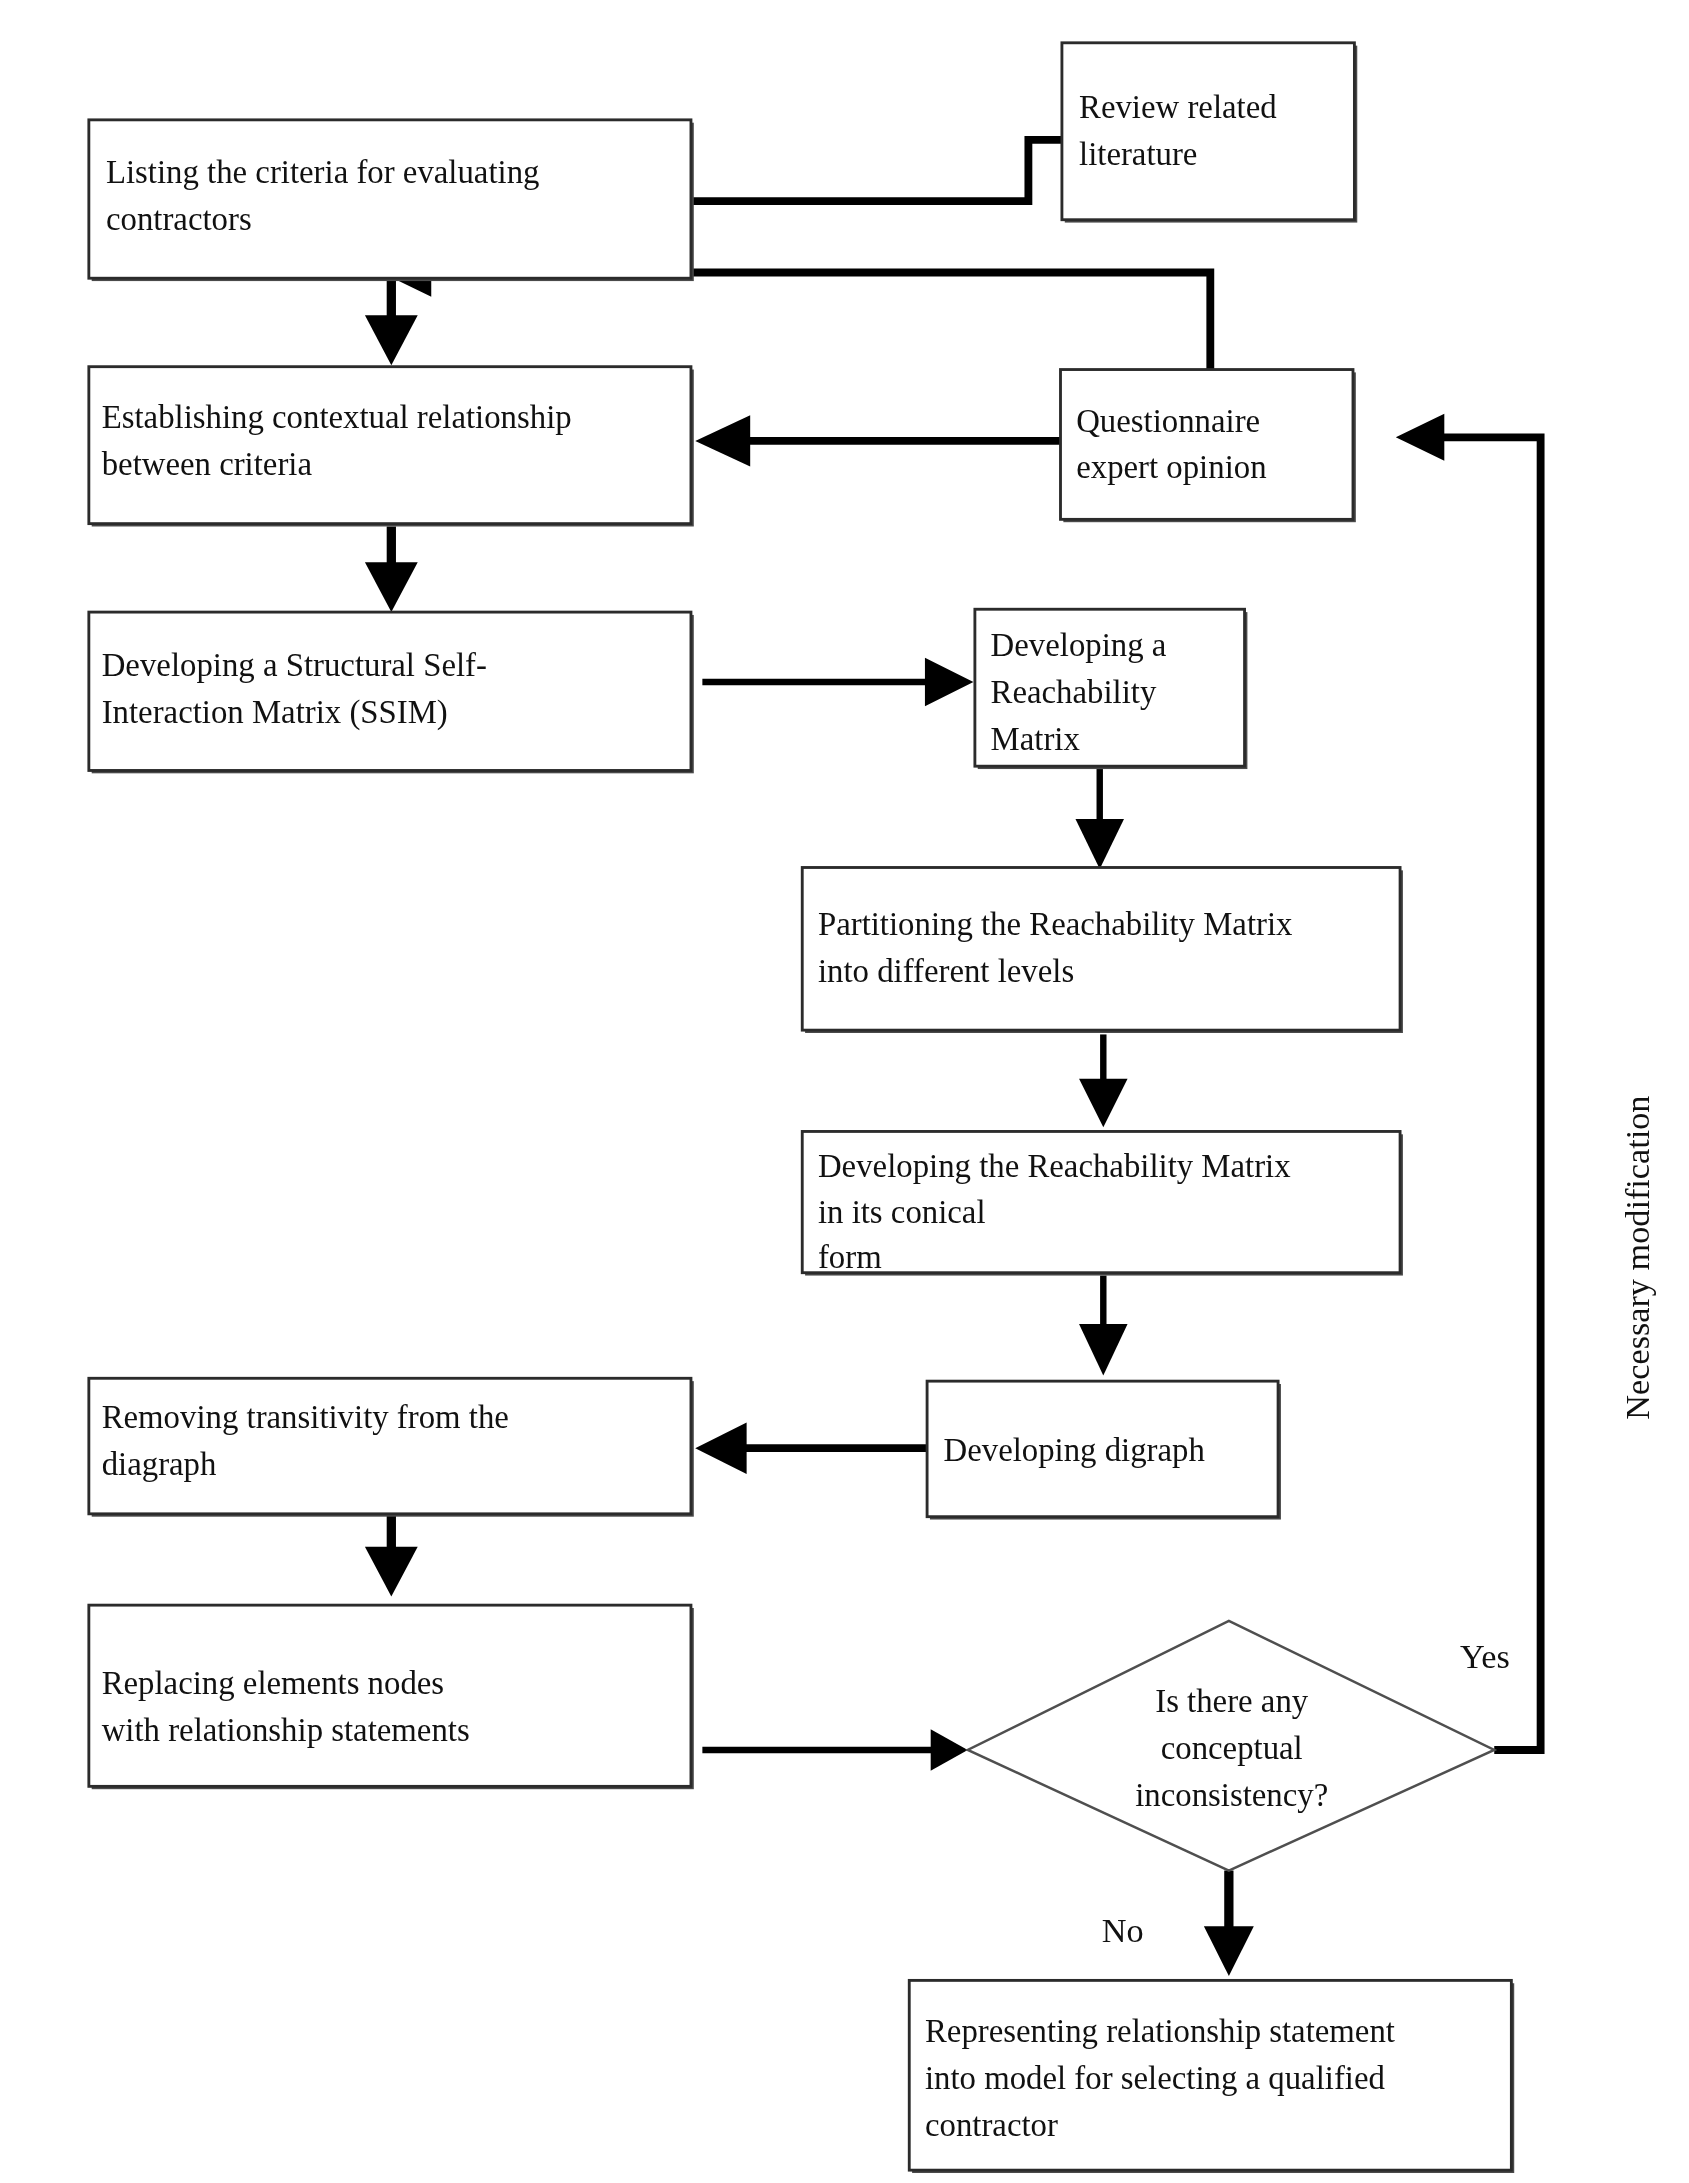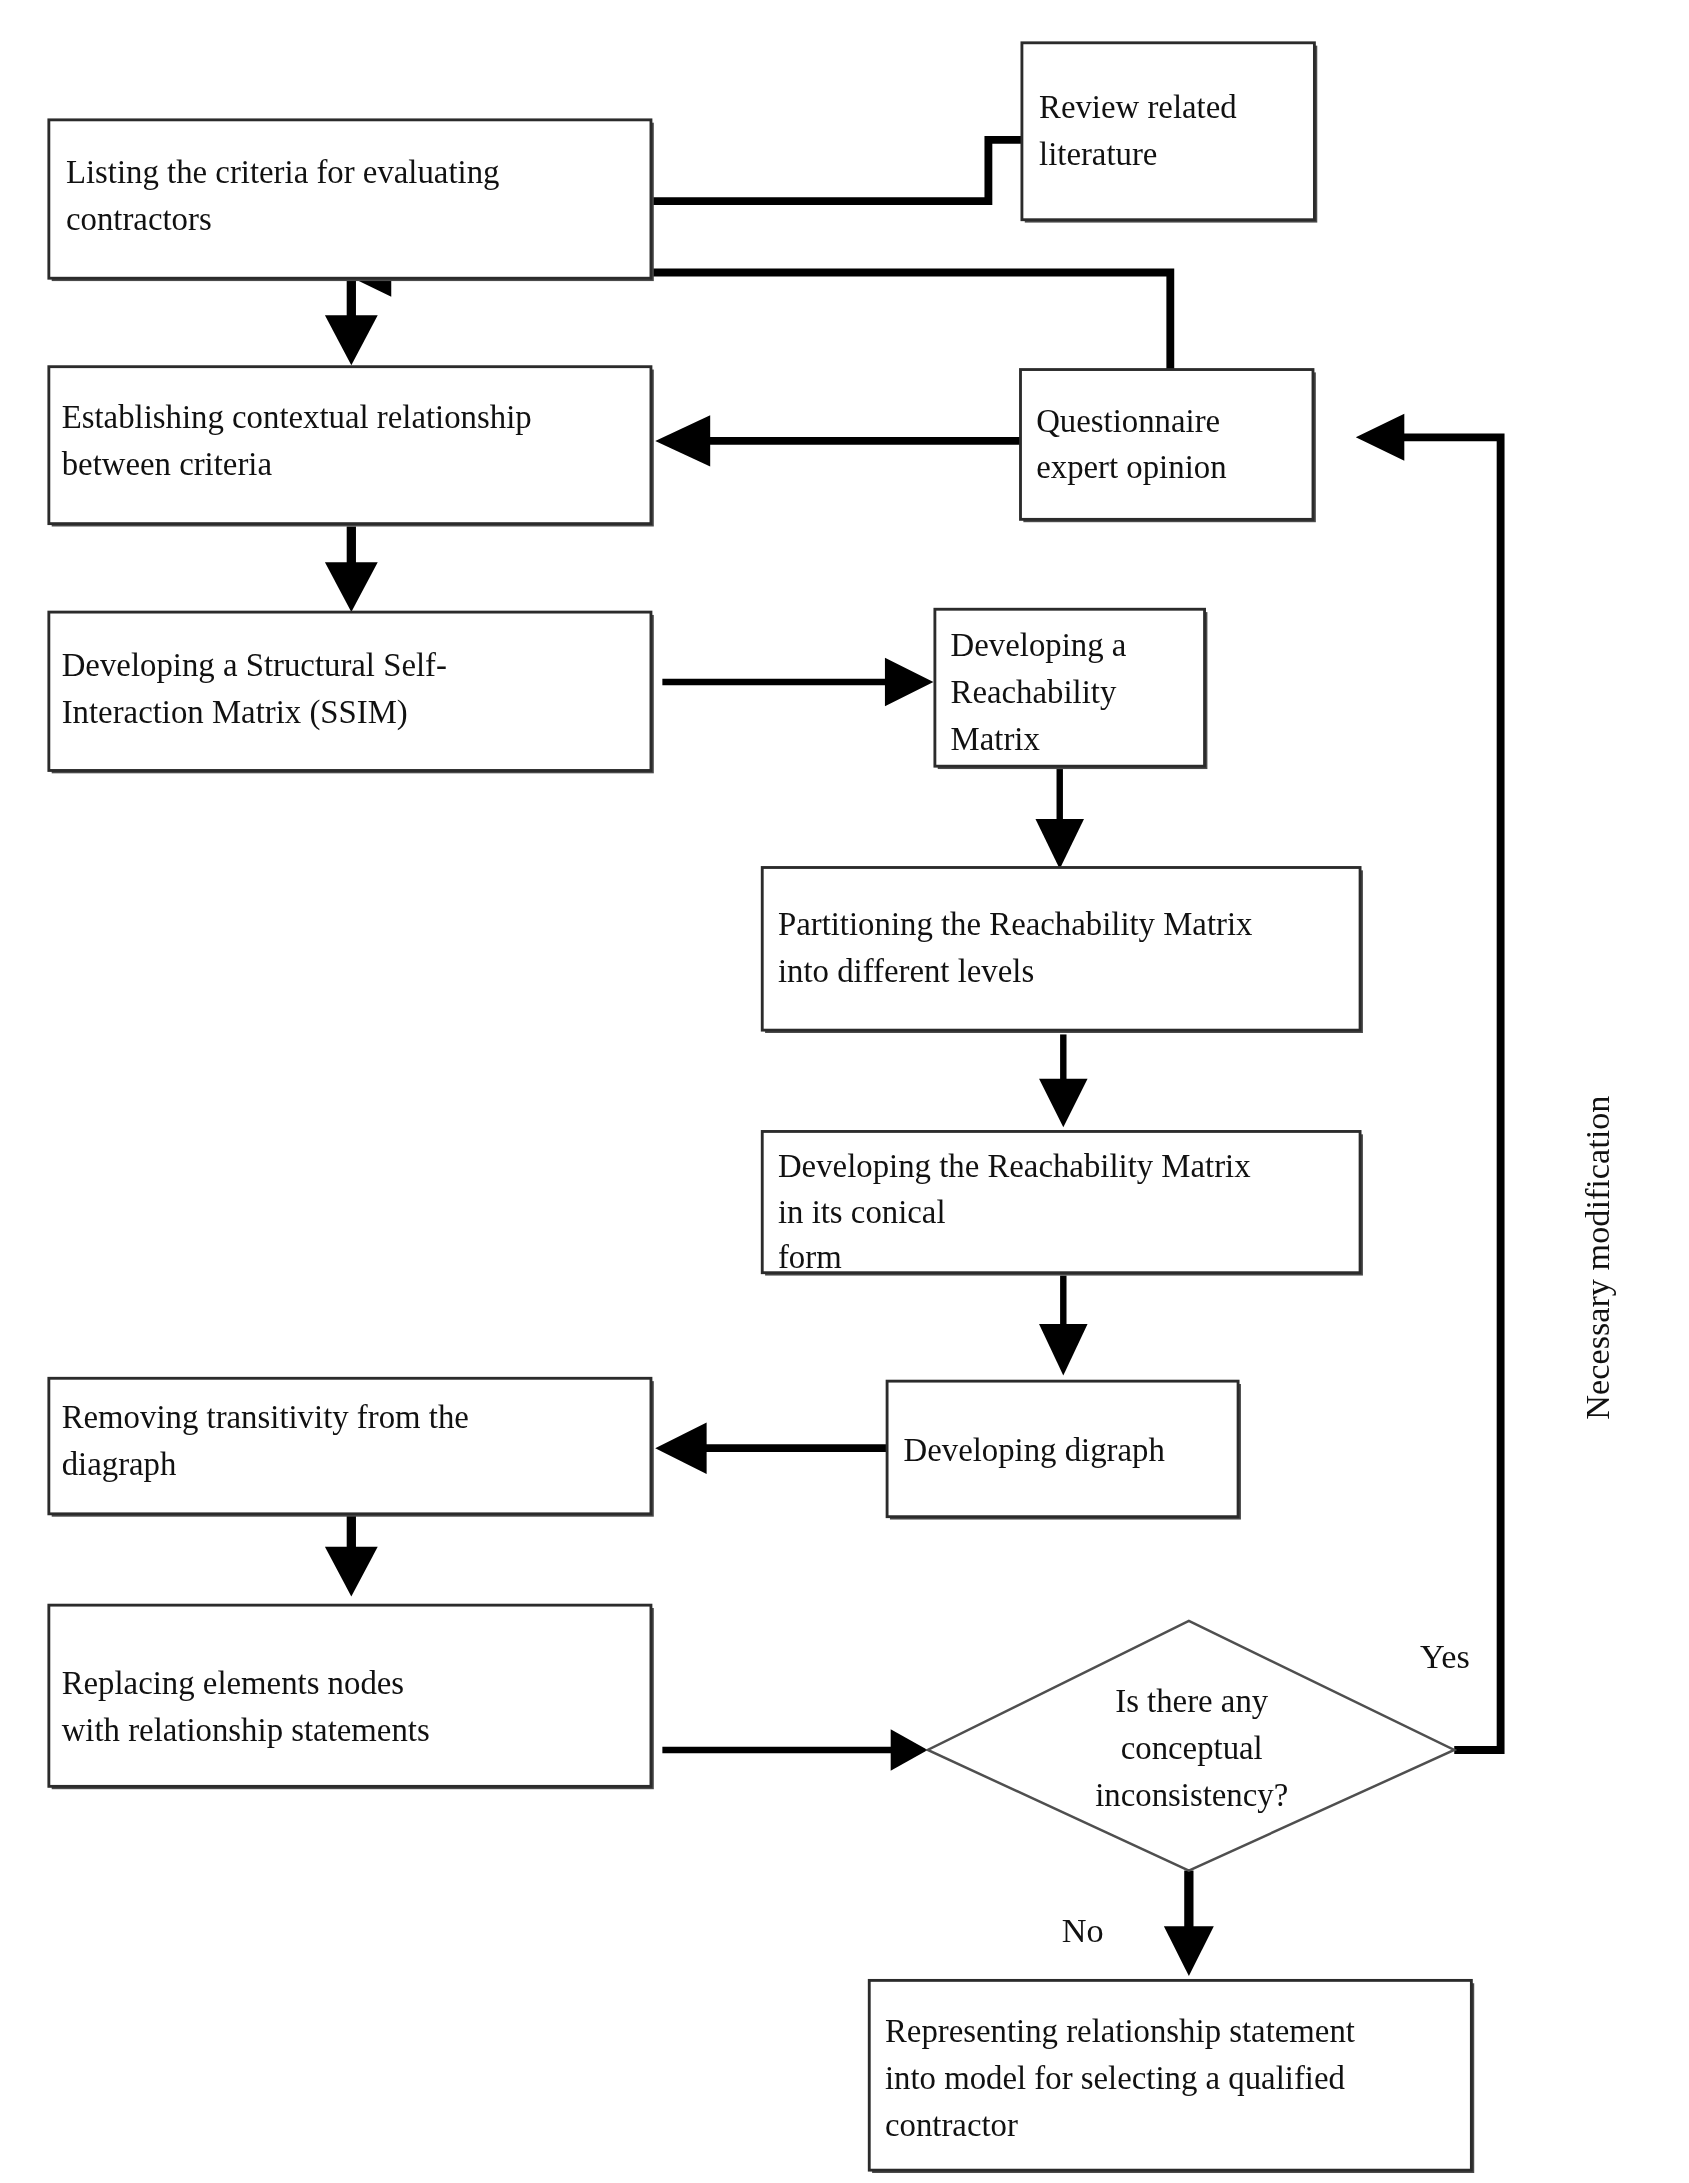--- a/index.html
+++ b/index.html
@@ -12,20 +12,21 @@
     width: 1690px;
     height: 2183px;
     font-family: "Liberation Serif", "DejaVu Serif", serif;
     color: #000000;
     overflow: hidden;
   }
   #flowchart-root {
     position: relative;
     width: 1646px;
     height: 2183px;
+    padding-left: 40px;
   }
   svg#diagram {
     display: block;
     width: 1690px;
     height: 2183px;
   }
   .node-box {
     fill: #ffffff;
     stroke: #2b2b2b;
     stroke-width: 4;

